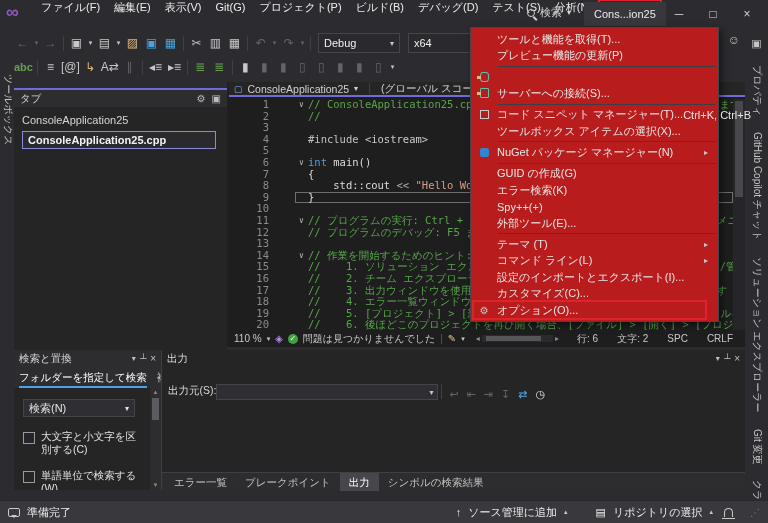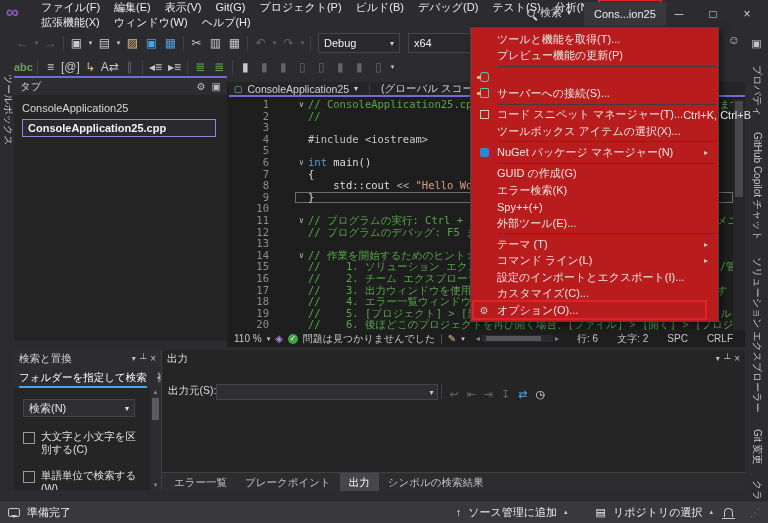--- a/index.html
+++ b/index.html
@@ -33,21 +33,21 @@
   .combo .chev { margin-left:auto; font-size:8px; color:#c8c8c8; }
   #combo-debug { width:82px; } #combo-platform { width:112px; }
   #tb-right { position:absolute; right:28px; top:33px; display:flex; gap:11px; color:#c8c8c8; font-size:12px; }
 
   
   #left-strip { position:absolute; left:0; top:30px; width:14px; bottom:23px; background:#2c2c30; }
   .vtext { writing-mode:vertical-rl; text-orientation:sideways; font-size:10px; color:#c6c6c6; white-space:nowrap; }
   #left-strip .vtext { position:absolute; left:1px; top:44px; }
 
   
-  #tabs-panel { position:absolute; left:14px; top:76px; width:213px; height:265px; background:#252526; border-top:2px solid #6f6cd9; }
+  #tabs-panel { position:absolute; left:14px; top:88px; width:213px; height:265px; background:#252526; border-top:2px solid #6f6cd9; }
   #tabs-header { height:17px; background:#2d2d30; display:flex; align-items:center; padding:0 6px; gap:6px; font-size:10.5px; color:#d2d2d2; }
   #tabs-header .t { flex:1; }
   #tabs-header .hicon { font-size:10px; color:#bdbdbd; }
   #tabs-group { padding:7px 8px 2px; color:#d6d6d6; }
   #tabs-file { margin:3px 0 0 8px; width:194px; height:18px; line-height:16px; padding:0 5px; border:1px solid #8a8ad8; background:#2a2a2e; color:#f2f2f2; font-weight:bold; }
 
   
   #editor { position:absolute; left:227px; top:82px; right:23px; height:265px; background:#1e1e1e; border-left:2px solid #202024; }
   #navbar { height:15px; background:#252526; border-bottom:2px solid #6f6cd9; display:flex; align-items:center; font-size:10.5px; color:#d2d2d2; padding-left:5px; gap:5px; }
   #navbar .doc { color:#8ab4e8; font-size:9px; }
@@ -141,25 +141,20 @@
       <div class="menu-item">編集(E)</div>
       <div class="menu-item">表示(V)</div>
       <div class="menu-item">Git(G)</div>
       <div class="menu-item">プロジェクト(P)</div>
       <div class="menu-item">ビルド(B)</div>
       <div class="menu-item">デバッグ(D)</div>
       <div class="menu-item">テスト(S)</div>
       <div class="menu-item">分析(N)</div>
       <div class="menu-item hl">ツール(T)</div>
     </div>
-  <div id="menu-row2" class="menu-row">
-      <div class="menu-item">拡張機能(X)</div>
-      <div class="menu-item">ウィンドウ(W)</div>
-      <div class="menu-item">ヘルプ(H)</div>
-    </div>
   <div id="search-ctl">
     <span class="mag"></span>
     <span>検索</span>
     <span id="search-chevron">▾</span>
   </div>
   <div id="win-title">Cons...ion25</div>
   <div id="win-buttons">
     <span class="win-btn">─</span>
     <span class="win-btn">□</span>
     <span class="win-btn">×</span>

